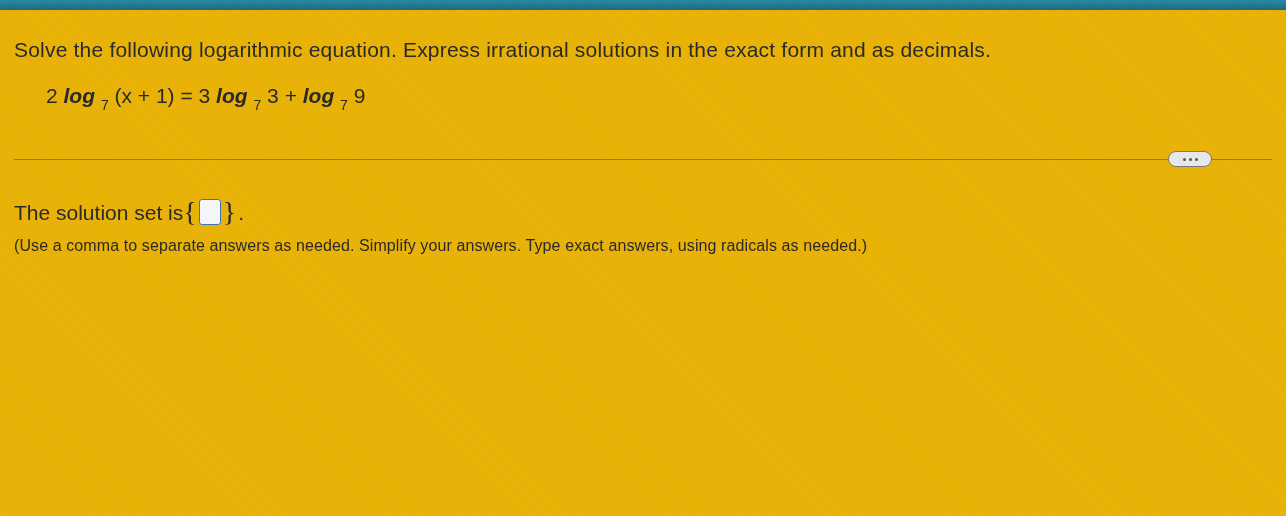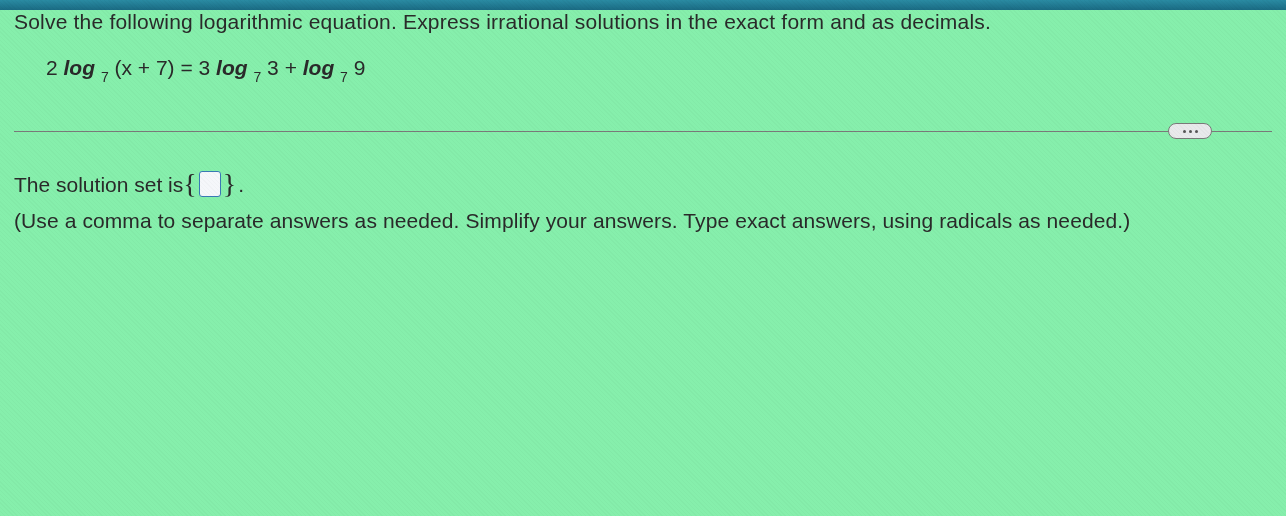--- a/index.html
+++ b/index.html
@@ -12,22 +12,22 @@
       height: 516px;
       font-family: Arial, Helvetica, sans-serif;
       background: #dcdde0;
       overflow: hidden;
     }
     .top-bar {
       height: 10px;
       background: linear-gradient(to bottom, #2a8ba3, #1a6b83);
     }
     .content {
-      background: #86efac;
-      padding: 0 14px 0 14px;
+      background: #eab308;
+      padding: 28px 14px 0 14px;
       min-height: 506px;
     }
     .question-text {
       font-size: 21px;
       color: #2a2a2a;
       margin-bottom: 22px;
       letter-spacing: 0.2px;
     }
     .equation-row {
       font-size: 21px;
@@ -108,21 +108,21 @@
       border-radius: 3px;
       margin: 0 2px;
       vertical-align: middle;
       position: relative;
       top: -1px;
     }
     .period {
       margin-left: 2px;
     }
     .hint-text {
-      font-size: 21px;
+      font-size: 16px;
       color: #2a2a2a;
       letter-spacing: 0.1px;
     }
     .noise-overlay {
       position: fixed;
       inset: 0;
       pointer-events: none;
       opacity: 0.02;
       background-image: repeating-linear-gradient(45deg, #000 0, #000 1px, transparent 1px, transparent 3px);
     }
@@ -134,21 +134,21 @@
 
 <div class="content">
 
   <div class="question-text">Solve the following logarithmic equation. Express irrational solutions in the exact form and as decimals.</div>
 
   <div class="equation-row">
     <span>2</span>
     <span> </span>
     <span class="bold">log</span>
     <sub>7</sub>
-    <span>(x + 7)</span>
+    <span>(x + 1)</span>
     <span> </span>
     <span>=</span>
     <span> </span>
     <span>3</span>
     <span> </span>
     <span class="bold">log</span>
     <sub>7</sub>
     <span>3</span>
     <span> </span>
     <span>+</span>

